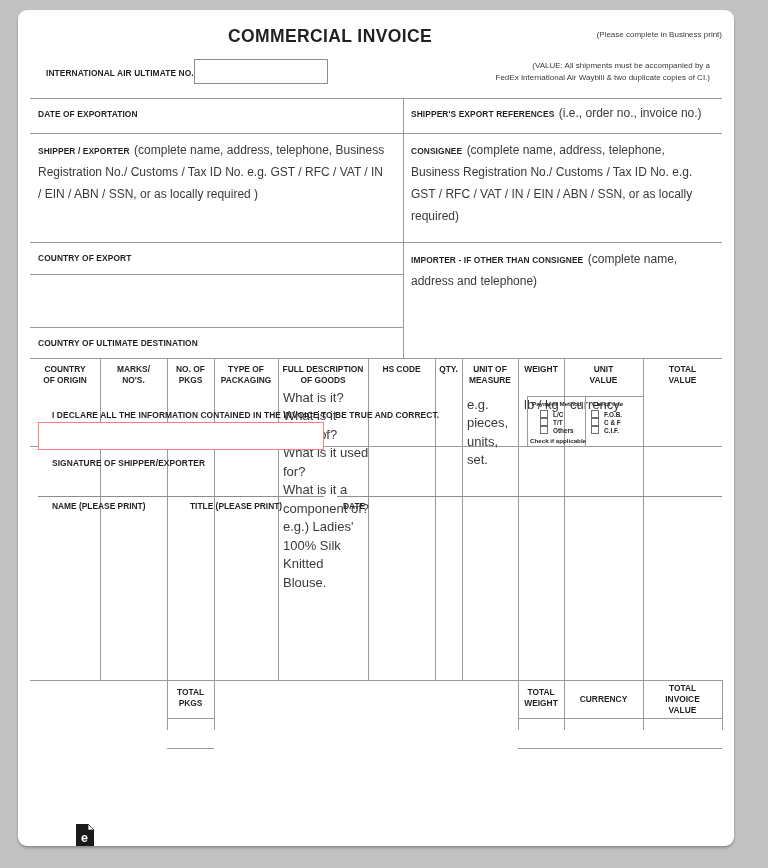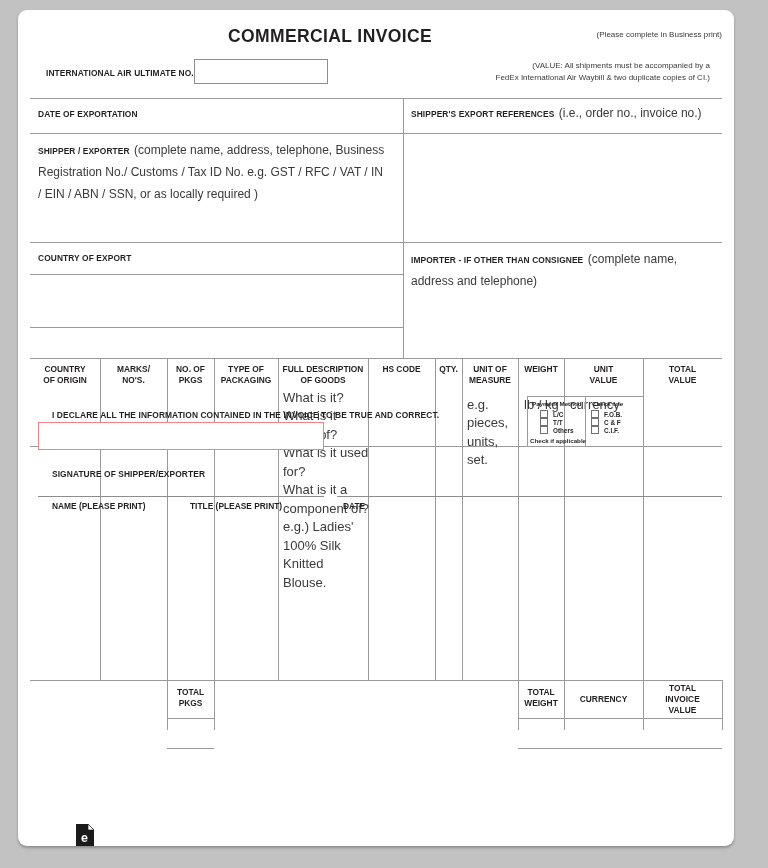--- a/index.html
+++ b/index.html
@@ -83,21 +83,21 @@
   }
   .chklbl { position: absolute; font-size: 6.4px; font-weight: bold; color: #221f1f; }
 
   
   #declare { position: absolute; left: 22px; top: 392px; }
   #sigbox {
     position: absolute; left: 8px; top: 404px;
     width: 286px; height: 28px;
     border: 1.5px solid #f98080; background: #fff;
   }
-  #sig-label { position: absolute; left: 22px; top: 451px; text-align: right; }
+  #sig-label { position: absolute; left: 22px; top: 440px; text-align: right; }
 
   
   .footline { position: absolute; height: 1px; background: #8d8d8d; }
   .footlbl { position: absolute; font-size: 8.4px; font-weight: bold; color: #221f1f; }
 
   
   #doc-icon { position: absolute; left: 75px; top: 823px; }
 </style>
 </head>
 <body>
@@ -138,35 +138,46 @@
     </div>
   </div>
 
   <div class="cell" style="left:0; top:115px; width:373px; height:109px;">
     <div class="cellbody blocktxt" style="padding-right:14px;">
       <span class="lbl">SHIPPER / EXPORTER</span>
       <span class="sub">(complete name, address, telephone, Business Registration No./ Customs / Tax ID No. e.g. GST / RFC / VAT / IN / EIN / ABN / SSN, or as locally required )</span>
     </div>
   </div>
 
+  <div class="cell" style="left:373px; top:115px; width:319px; height:109px;">
+    <div class="cellbody blocktxt" style="padding-right:14px;">
+      <span class="lbl">CONSIGNEE</span>
+      <span class="sub">(complete name, address, telephone, Business Registration No./ Customs / Tax ID No. e.g. GST / RFC / VAT / IN / EIN / ABN / SSN, or as locally required)</span>
+    </div>
+  </div>
 
   <div class="cell" style="left:0; top:224px; width:373px; height:32px;">
     <div class="cellbody">
       <span class="lbl">COUNTRY OF EXPORT</span>
     </div>
   </div>
 
   <div class="cell" style="left:373px; top:224px; width:319px; height:116px;">
     <div class="cellbody blocktxt">
       <span class="lbl">IMPORTER - IF OTHER THAN CONSIGNEE</span>
       <div class="sub">(complete name, address and telephone)</div>
     </div>
   </div>
 
 
+  <div class="cell" style="left:0; top:309px; width:373px; height:31px;">
+    <div class="cellbody">
+      <span class="lbl">COUNTRY OF ULTIMATE DESTINATION</span>
+    </div>
+  </div>
 
   <div id="goods">
 
     <div class="vr" style="left:70px;  top:0;   height:322px;"></div>
     <div class="vr" style="left:137px; top:0;   height:322px;"></div>
     <div class="vr" style="left:184px; top:0;   height:322px;"></div>
     <div class="vr" style="left:248px; top:0;   height:322px;"></div>
     <div class="vr" style="left:338px; top:0;   height:322px;"></div>
     <div class="vr" style="left:405px; top:0;   height:322px;"></div>
     <div class="vr" style="left:432px; top:0;   height:322px;"></div>

